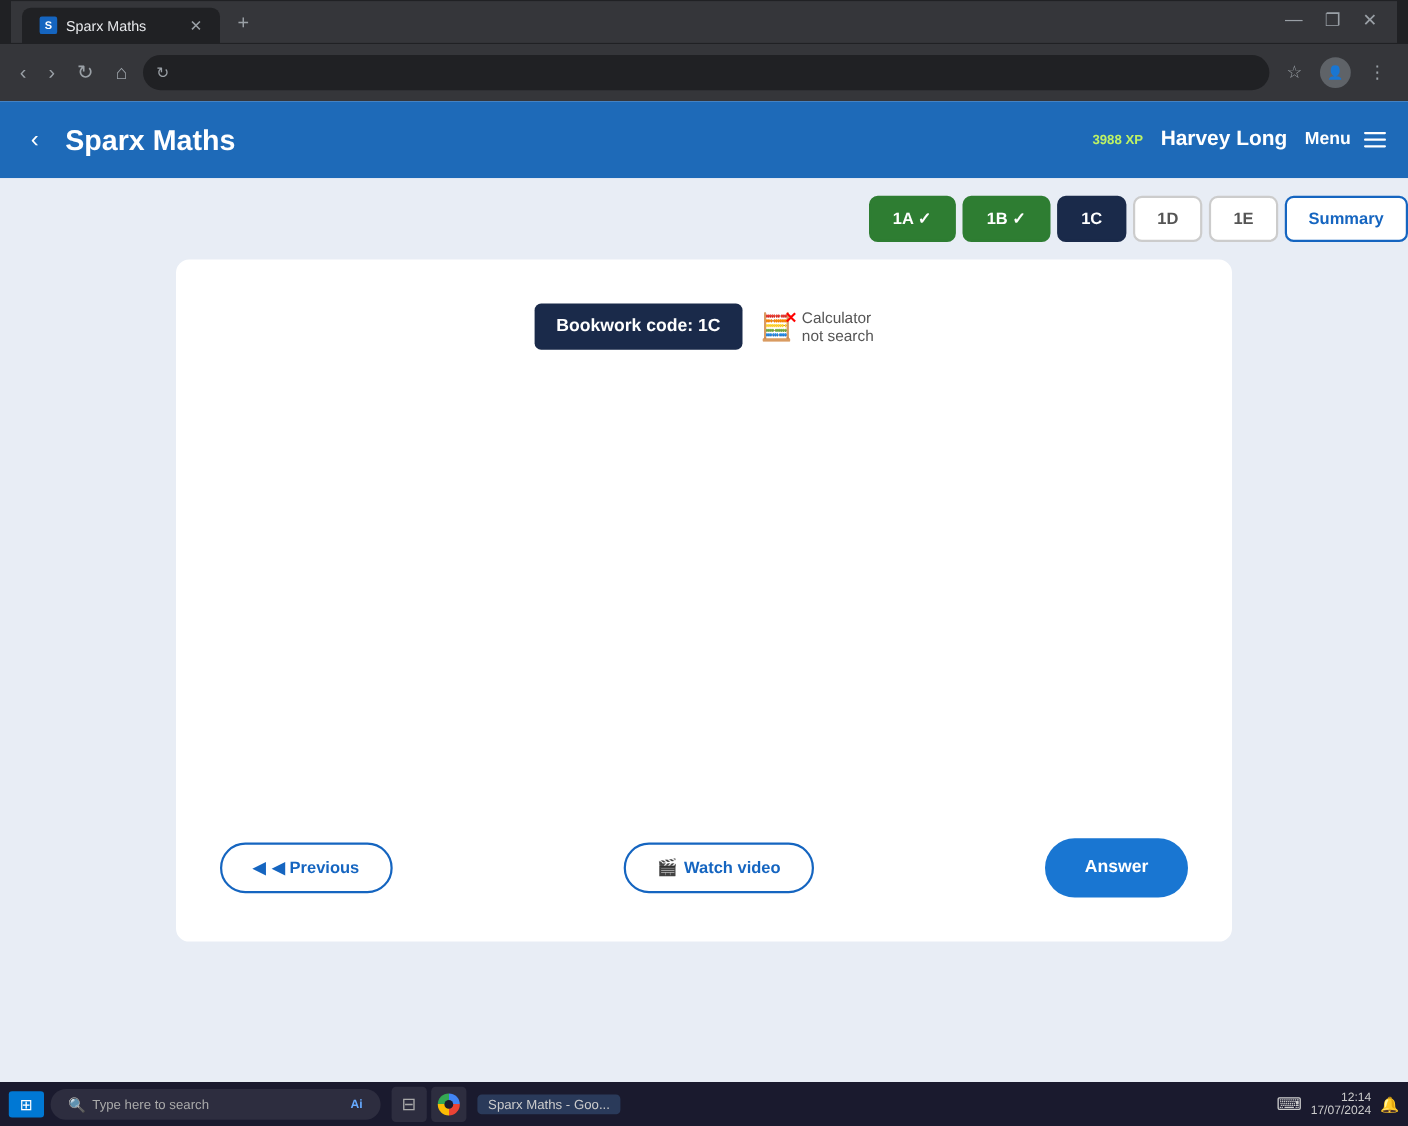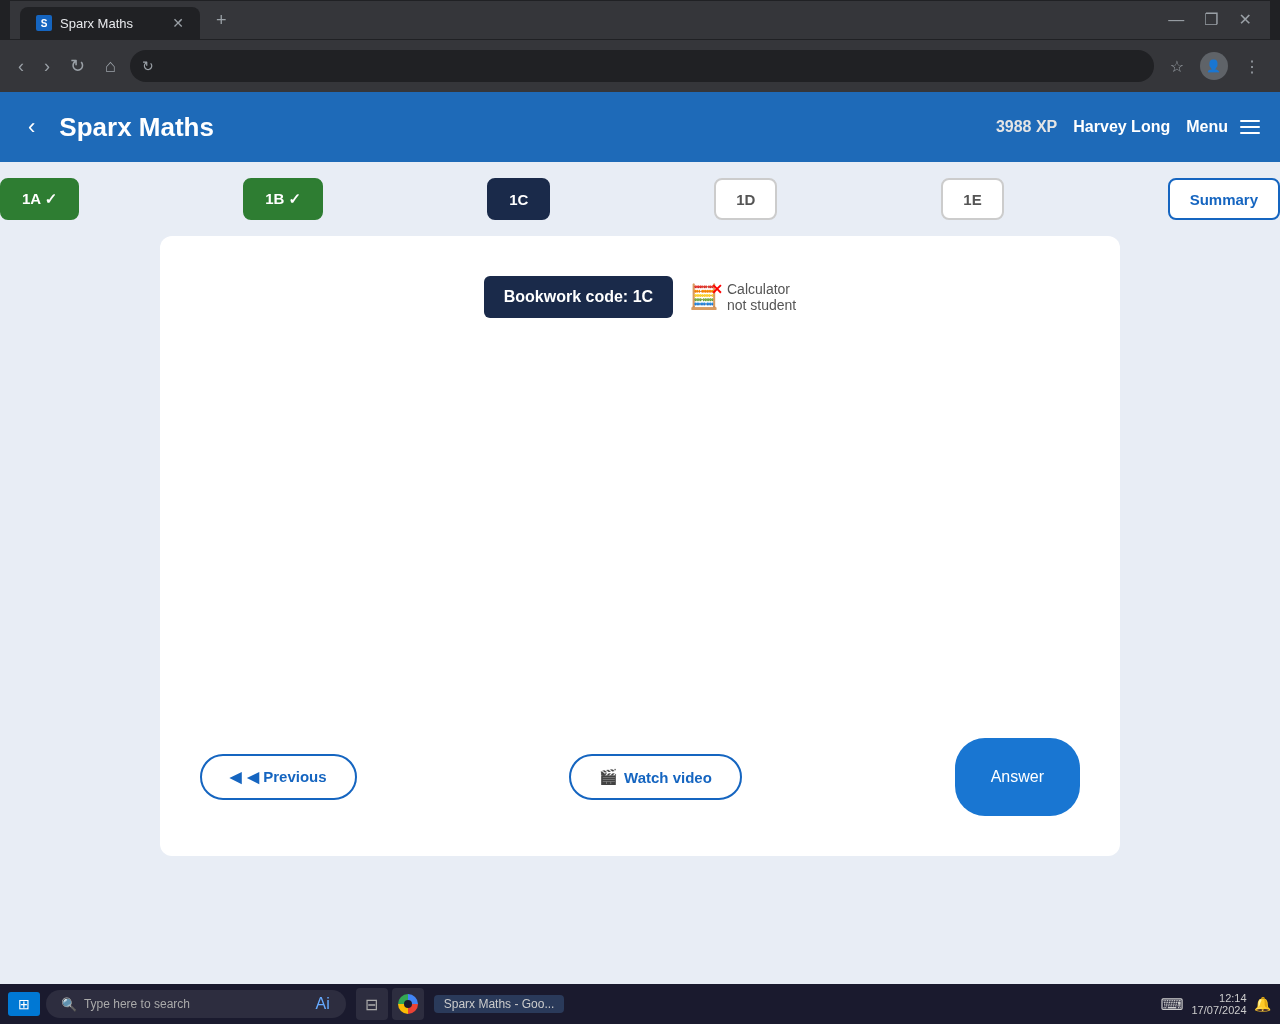--- a/index.html
+++ b/index.html
@@ -21,28 +21,28 @@
     .address-text { color: #e8eaed; font-size: 13px; flex: 1; }
     .address-icon { color: #9aa0a6; font-size: 14px; }
     .star-btn { background: none; border: none; color: #9aa0a6; font-size: 16px; cursor: pointer; padding: 4px 8px; }
     .profile-btn { width: 28px; height: 28px; border-radius: 50%; background: #5f6368; display: flex; align-items: center; justify-content: center; cursor: pointer; overflow: hidden; }
     .menu-btn { background: none; border: none; color: #9aa0a6; font-size: 16px; cursor: pointer; padding: 4px 8px; }
 
     
     .app-header { background: #1e6ab8; height: 70px; display: flex; align-items: center; padding: 0 20px; gap: 16px; }
     .back-btn { color: white; font-size: 22px; cursor: pointer; background: none; border: none; padding: 4px 8px; }
     .app-logo { color: white; font-size: 26px; font-weight: 700; flex: 1; }
-    .xp-display { color: #e5e5e5; font-size: 16px; font-weight: 600; text-align: right; }
-    .user-name { color: white; font-size: 16px; font-weight: 600; }
+    .xp-display { color: #bef264; font-size: 12px; font-weight: 600; text-align: right; }
+    .user-name { color: white; font-size: 19px; font-weight: 600; }
     .menu-hamburger { color: white; font-size: 16px; font-weight: 600; cursor: pointer; display: flex; align-items: center; gap: 12px; border: none; background: none; }
     .hamburger-icon { display: flex; flex-direction: column; gap: 4px; }
     .hamburger-line { width: 20px; height: 2px; background: white; border-radius: 2px; }
 
     
-    .nav-tabs { background: #e8edf5; display: flex; justify-content: space-between; padding: 16px 0; gap: 6px; }
+    .nav-tabs { background: #e8edf5; display: flex; justify-content: flex-end; padding: 16px 0; gap: 6px; }
     .nav-tab { padding: 10px 20px; border-radius: 8px; font-size: 15px; font-weight: 600; cursor: pointer; border: 2px solid transparent; }
     .nav-tab.completed { background: #2e7d32; color: white; border-color: #2e7d32; }
     .nav-tab.active { background: #1a2a4a; color: white; border-color: #1a2a4a; }
     .nav-tab.upcoming { background: white; color: #555; border-color: #ccc; }
     .nav-tab.summary { background: white; color: #1565c0; border-color: #1565c0; font-weight: 700; }
 
     
     .main-content { background: white; margin: 0 160px; border-radius: 12px; padding: 40px; min-height: 620px; display: flex; flex-direction: column; }
     .content-header { display: flex; justify-content: center; align-items: center; gap: 16px; margin-bottom: 40px; }
     .bookwork-badge { background: #1a2a4a; color: white; padding: 12px 20px; border-radius: 6px; font-size: 16px; font-weight: 600; }
@@ -50,21 +50,21 @@
 
     
     .question-area { flex: 1; display: flex; align-items: center; justify-content: center; }
     .question-text { text-align: center; font-size: 28px; color: #1a2a4a; line-height: 1.5; max-width: 800px; }
     .question-text .number { font-size: 32px; font-weight: 500; text-decoration: underline; text-decoration-style: dotted; }
 
     
     .bottom-bar { display: flex; justify-content: space-between; align-items: center; padding: 20px 0 0 0; margin-top: auto; }
     .prev-btn { background: white; color: #1565c0; border: 2px solid #1565c0; padding: 12px 28px; border-radius: 30px; font-size: 15px; font-weight: 600; cursor: pointer; display: flex; align-items: center; gap: 6px; }
     .watch-btn { background: white; color: #1565c0; border: 2px solid #1565c0; padding: 12px 28px; border-radius: 30px; font-size: 15px; font-weight: 600; cursor: pointer; display: flex; align-items: center; gap: 6px; }
-    .answer-btn { background: #1976d2; color: white; border: none; padding: 30px 36px; border-radius: 30px; font-size: 16px; font-weight: 400; cursor: pointer; }
+    .answer-btn { background: #1976d2; color: white; border: none; padding: 18px 36px; border-radius: 30px; font-size: 16px; font-weight: 700; cursor: pointer; }
 
     
     .taskbar { position: fixed; bottom: 0; width: 1280px; background: #1a1a2e; height: 40px; display: flex; align-items: center; padding: 0 8px; gap: 8px; }
     .taskbar-start { background: #0078d4; color: white; border: none; padding: 4px 8px; border-radius: 3px; cursor: pointer; font-size: 14px; }
     .taskbar-search { background: #2d2d3f; border: none; border-radius: 20px; color: #aaa; font-size: 12px; padding: 4px 16px; height: 28px; display: flex; align-items: center; gap: 6px; flex: 0 0 300px; cursor: pointer; }
     .taskbar-apps { display: flex; gap: 4px; margin-left: 4px; }
     .taskbar-app { width: 32px; height: 32px; border-radius: 4px; display: flex; align-items: center; justify-content: center; cursor: pointer; }
     .taskbar-right { margin-left: auto; display: flex; align-items: center; gap: 12px; color: #ccc; font-size: 11px; }
     .taskbar-time { display: flex; flex-direction: column; align-items: flex-end; }
 
@@ -134,21 +134,21 @@
 
     <div class="content-header">
       <div class="bookwork-badge">Bookwork code: 1C</div>
       <div class="calculator-info">
         <div style="position:relative;display:inline-block;font-size:24px;">
           🧮
           <span style="position:absolute;top:-2px;right:-4px;color:red;font-size:14px;font-weight:bold;">✕</span>
         </div>
         <div>
           <div>Calculator</div>
-          <div>not student</div>
+          <div>not search</div>
         </div>
       </div>
     </div>
 
 
     <div class="bottom-bar">
       <button class="prev-btn">
         <span>◀</span>
         <span style="margin-left:0">◀ Previous</span>
       </button>
@@ -159,21 +159,21 @@
       <button class="answer-btn">Answer</button>
     </div>
   </div>
 </div>
 
 <div class="taskbar" style="position:fixed;bottom:0;width:1280px;background:#1a1a2e;height:40px;display:flex;align-items:center;padding:0 8px;gap:6px;">
   <button class="taskbar-start" style="background:#0078d4;color:white;border:none;padding:4px 10px;border-radius:3px;cursor:pointer;font-size:14px;">⊞</button>
   <div class="taskbar-search" style="background:#2d2d3f;border:none;border-radius:20px;color:#aaa;font-size:12px;padding:4px 16px;height:28px;display:flex;align-items:center;gap:6px;flex:0 0 300px;cursor:pointer;">
     <span style="font-size:13px;">🔍</span>
     <span>Type here to search</span>
-    <span style="margin-left:auto;color:#6af;font-size:16px;font-weight:normal;">Ai</span>
+    <span style="margin-left:auto;color:#6af;font-size:11px;font-weight:bold;">Ai</span>
   </div>
   <div class="taskbar-apps">
     <div class="taskbar-app" style="background:#2d2d3f;color:#aaa;font-size:16px;">⊟</div>
     <div class="taskbar-app" style="background:#2d2d3f;">
       <div style="width:20px;height:20px;border-radius:50%;background:conic-gradient(#4285f4 0deg 90deg, #ea4335 90deg 180deg, #fbbc04 180deg 270deg, #34a853 270deg 360deg);display:flex;align-items:center;justify-content:center;">
         <div style="width:8px;height:8px;border-radius:50%;background:#1a1a2e;"></div>
       </div>
     </div>
   </div>
   <div style="margin-left:4px;background:#2a3a5a;border-radius:4px;padding:2px 10px;color:#ccc;font-size:12px;cursor:pointer;">Sparx Maths - Goo...</div>

